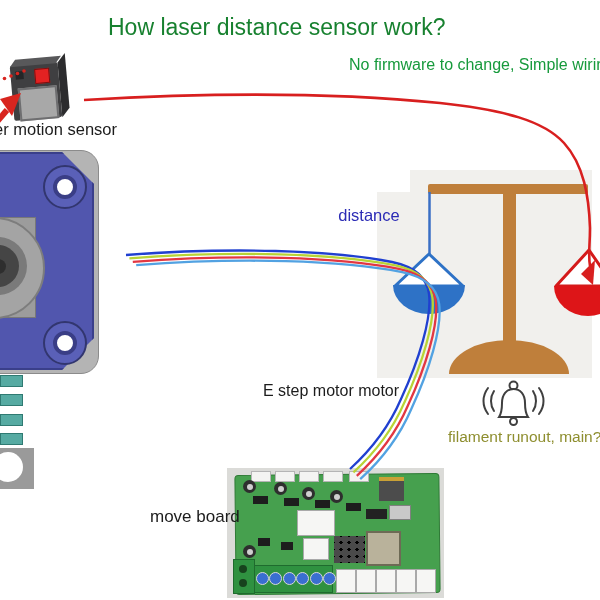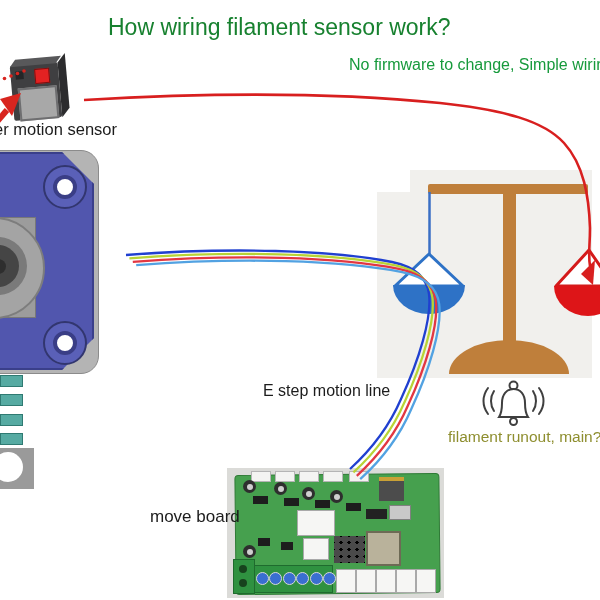--- a/index.html
+++ b/index.html
@@ -183,23 +183,24 @@
       <path d="M499,417 C501,414 502,409 502,403 C502,394 507,389 513.5,389 C520,389 525,394 525,403 C525,409 526,414 528,417 Z" fill="#ffffff"></path>
       <circle cx="513.5" cy="421.5" r="3.5"></circle>
       <path d="M494,411 C490,405 490,397 494,391"></path>
       <path d="M488,414 C482,406 482,396 488,388"></path>
       <path d="M533,411 C537,405 537,397 533,391"></path>
       <path d="M539,414 C545,406 545,396 539,388"></path>
     </g>
   </svg>
 
   <div class="text-layer">
-    <div class="abs title">How wiring filament sensor work?</div>
+    <div class="abs title">How laser distance sensor work?</div>
     <div class="abs subtitle">No firmware to change, Simple wiring</div>
     <div class="abs sensor-label">laser motion sensor</div>
     <div class="abs distance-label">
+      <div>distance</div>
     </div>
-    <div class="abs estep-label">E step motion line</div>
+    <div class="abs estep-label">E step motor motor</div>
     <div class="abs alert-label">filament runout, main?</div>
     <div class="abs mainboard-label">move board</div>
   </div>
 
 </div>
 
 </body></html>

